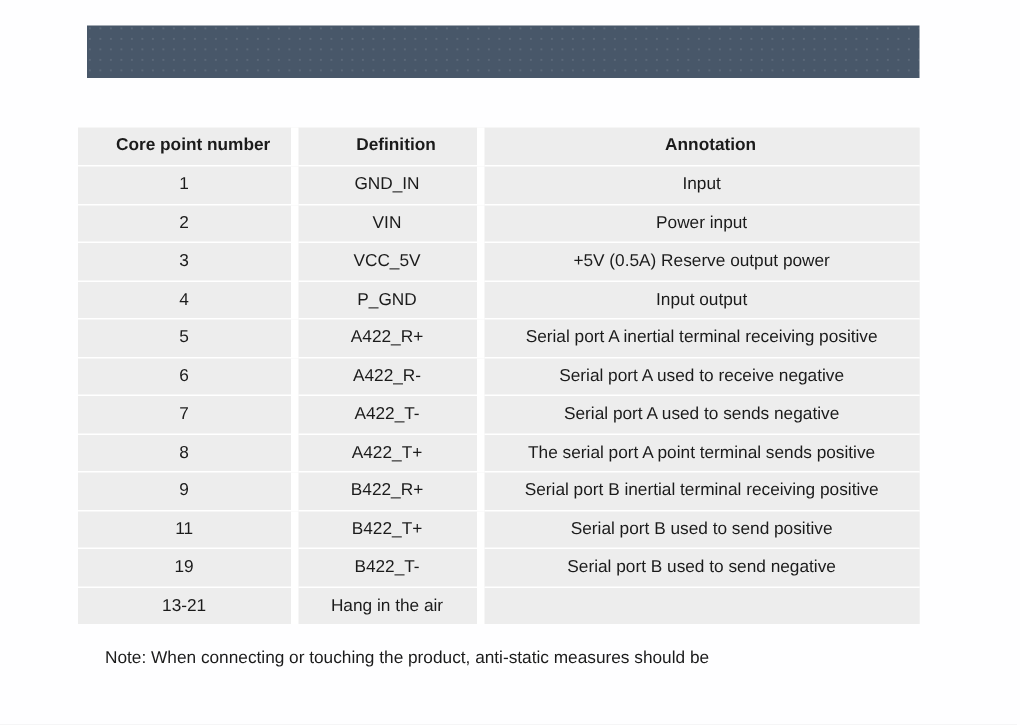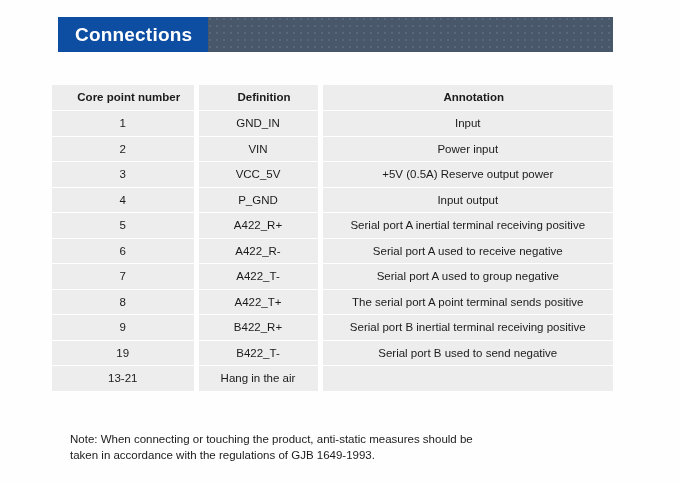--- a/index.html
+++ b/index.html
@@ -111,21 +111,20 @@
     text-align: left;
   }
   .note-line { display: block; white-space: pre; }
 </style>
 </head>
 <body>
 
 <div class="page">
 
   <div class="banner">
-    <div class="banner-title">Connections</div>
     <div class="banner-fill"></div>
   </div>
 
   <div class="table-wrap">
     <table class="conn">
       <colgroup>
         <col class="c1">
           <col class="c2">
           <col class="c3">
       </colgroup>
@@ -163,44 +162,48 @@
           <td>Serial port A inertial terminal receiving positive</td>
         </tr>
         <tr>
           <td class="cell-num">6</td>
           <td>A422_R-</td>
           <td>Serial port A used to receive negative</td>
         </tr>
         <tr>
           <td class="cell-num">7</td>
           <td>A422_T-</td>
-          <td>Serial port A used to group negative</td>
+          <td>Serial port A used to sends negative</td>
         </tr>
         <tr>
           <td class="cell-num">8</td>
           <td>A422_T+</td>
           <td>The serial port A point terminal sends positive</td>
         </tr>
         <tr>
           <td class="cell-num">9</td>
           <td>B422_R+</td>
           <td>Serial port B inertial terminal receiving positive</td>
         </tr>
         <tr>
+          <td class="cell-num">11</td>
+          <td>B422_T+</td>
+          <td>Serial port B used to send positive</td>
+        </tr>
+        <tr>
           <td class="cell-num">19</td>
           <td>B422_T-</td>
           <td>Serial port B used to send negative</td>
         </tr>
         <tr>
           <td class="cell-num">13-21</td>
           <td>Hang in the air</td>
           <td></td>
         </tr>
       </tbody>
     </table>
   </div>
 
   <div class="note">
     <span class="note-line">Note: When connecting or touching the product, anti-static measures should be</span>
-    <span class="note-line">taken in accordance with the regulations of GJB 1649-1993.</span>
   </div>
 
 </div>
 
 </body></html>

